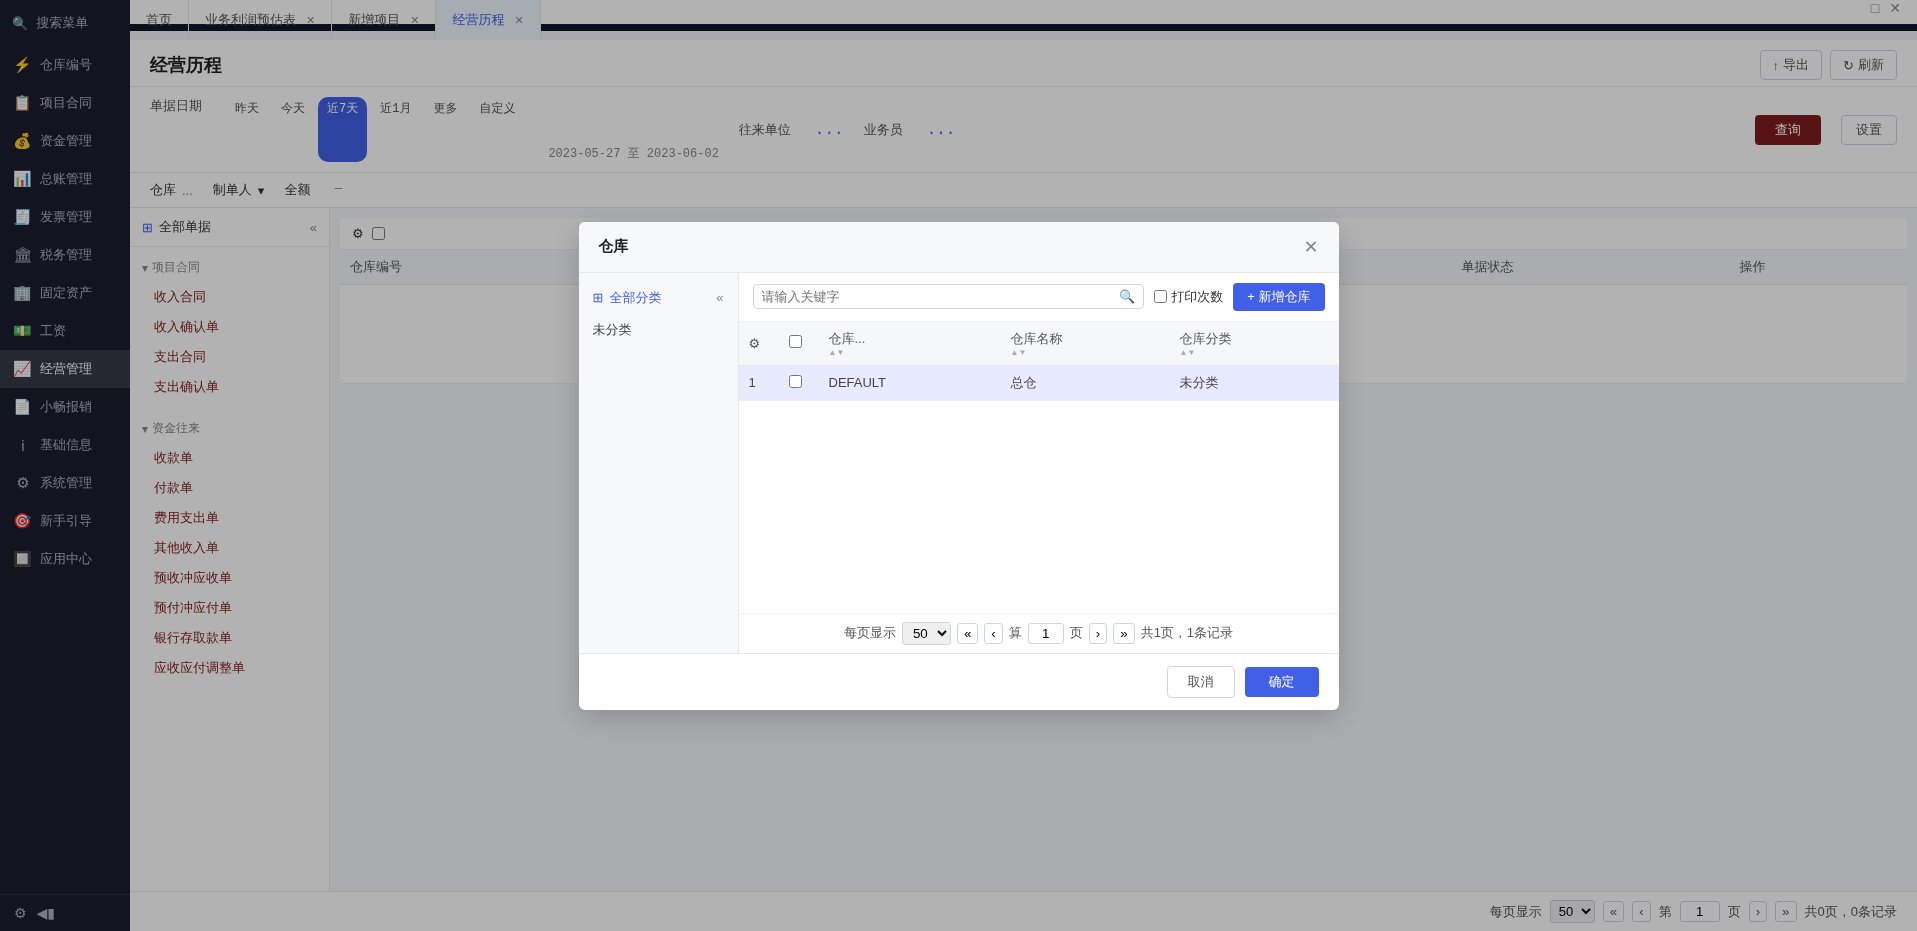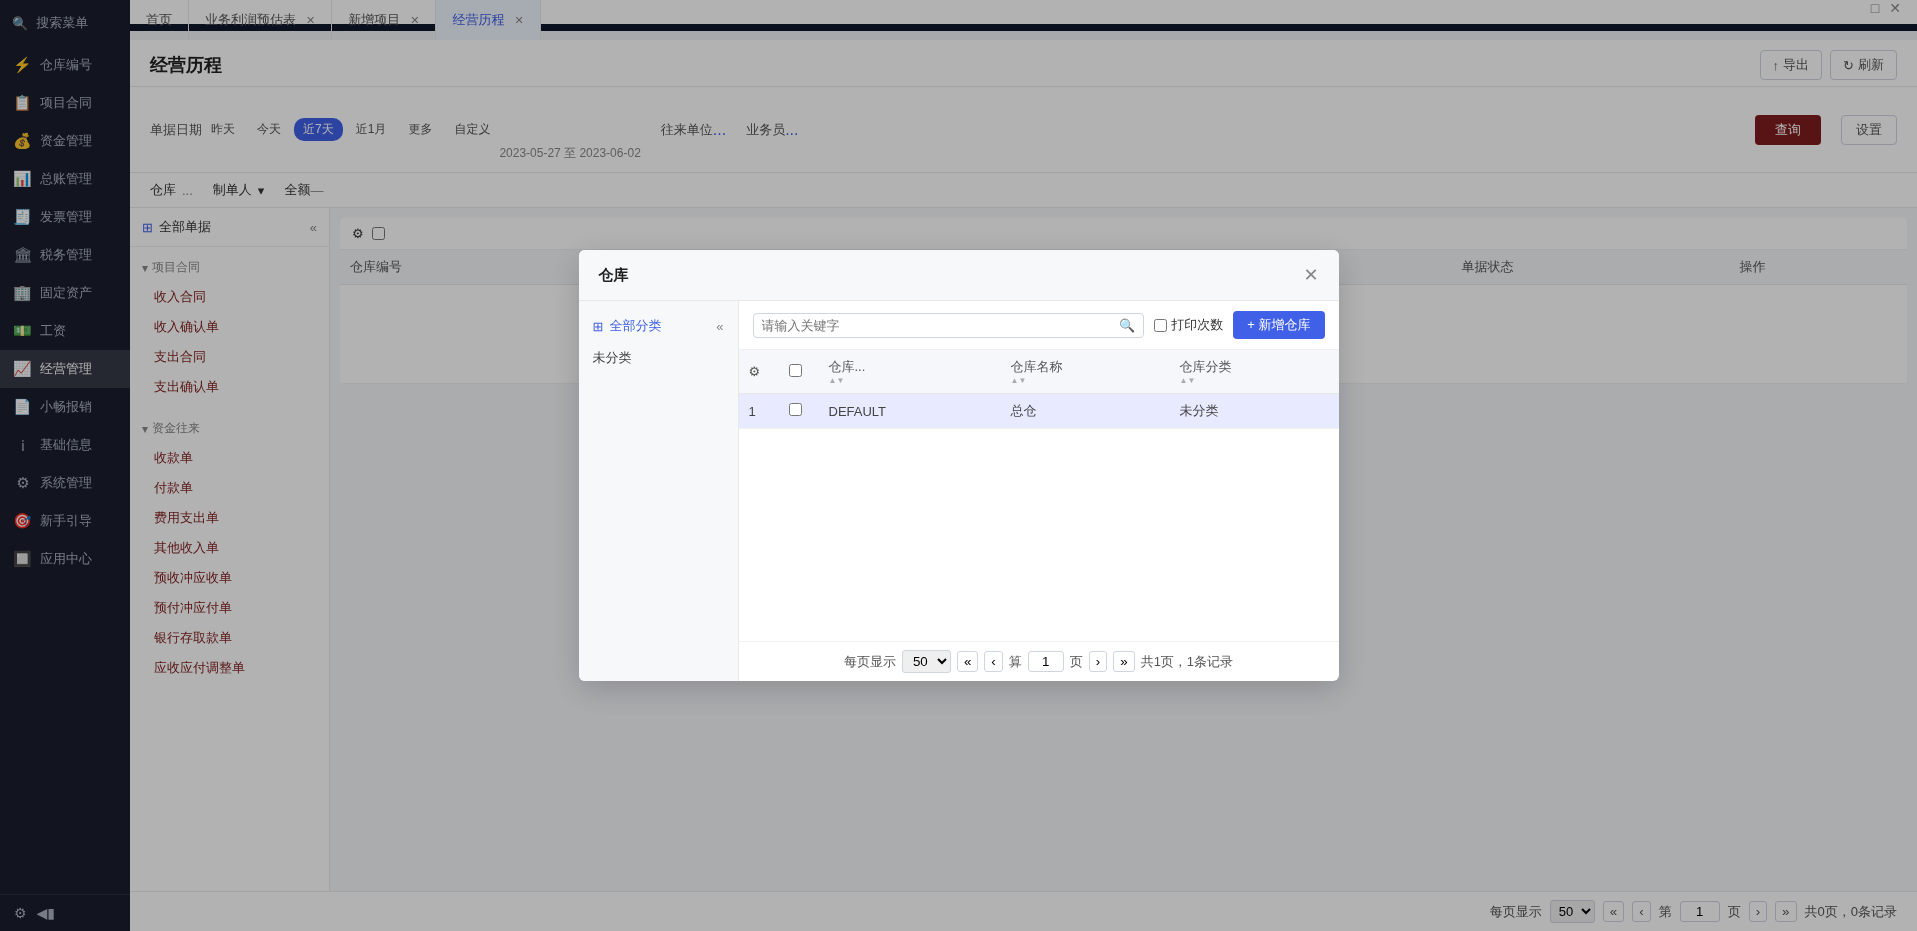--- a/index.html
+++ b/index.html
@@ -61,21 +61,21 @@
       display: flex; align-items: center; gap: 4px;
     }
     .btn-export { border: 1px solid #d0d5e0; background: #fff; color: #555; }
     .btn-refresh { border: 1px solid #d0d5e0; background: #fff; color: #555; }
 
     
     .filter-bar {
       background: #fff; padding: 10px 20px; display: flex; align-items: center;
       gap: 20px; flex-wrap: wrap; border-bottom: 1px solid #e8e8e8;
     }
-    .filter-item { display: flex; align-items: center; gap: 0; font-size: 13px; }
+    .filter-item { display: flex; gap: 24px; font-size: 13px; font-family: Liberation Mono, monospace; }
     .filter-label { color: #555; white-space: nowrap; }
     .date-pills { display: flex; gap: 4px; }
     .date-pill {
       padding: 2px 8px; border-radius: 3px; font-size: 12px; cursor: pointer;
       color: #555; border: 1px solid transparent;
     }
     .date-pill.active { background: #4060e8; color: #fff; border-radius: 10px; }
     .date-range { font-size: 12px; color: #888; margin-top: 48px; }
     .filter-dots { color: #4060e8; cursor: pointer; font-size: 16px; }
     .btn-query {
@@ -568,14 +568,18 @@
           <span>算</span>
           <input class="dialog-page-input" value="1" style="">
           <span>页</span>
           <button class="dialog-page-btn">›</button>
           <button class="dialog-page-btn">»</button>
           <span>共1页，1条记录</span>
         </div>
       </div>
     </div>
 
+    <div class="dialog-footer">
+      <button class="btn-cancel">取消</button>
+      <button class="btn-confirm">确定</button>
+    </div>
   </div>
 </div>
 
 </body></html>

